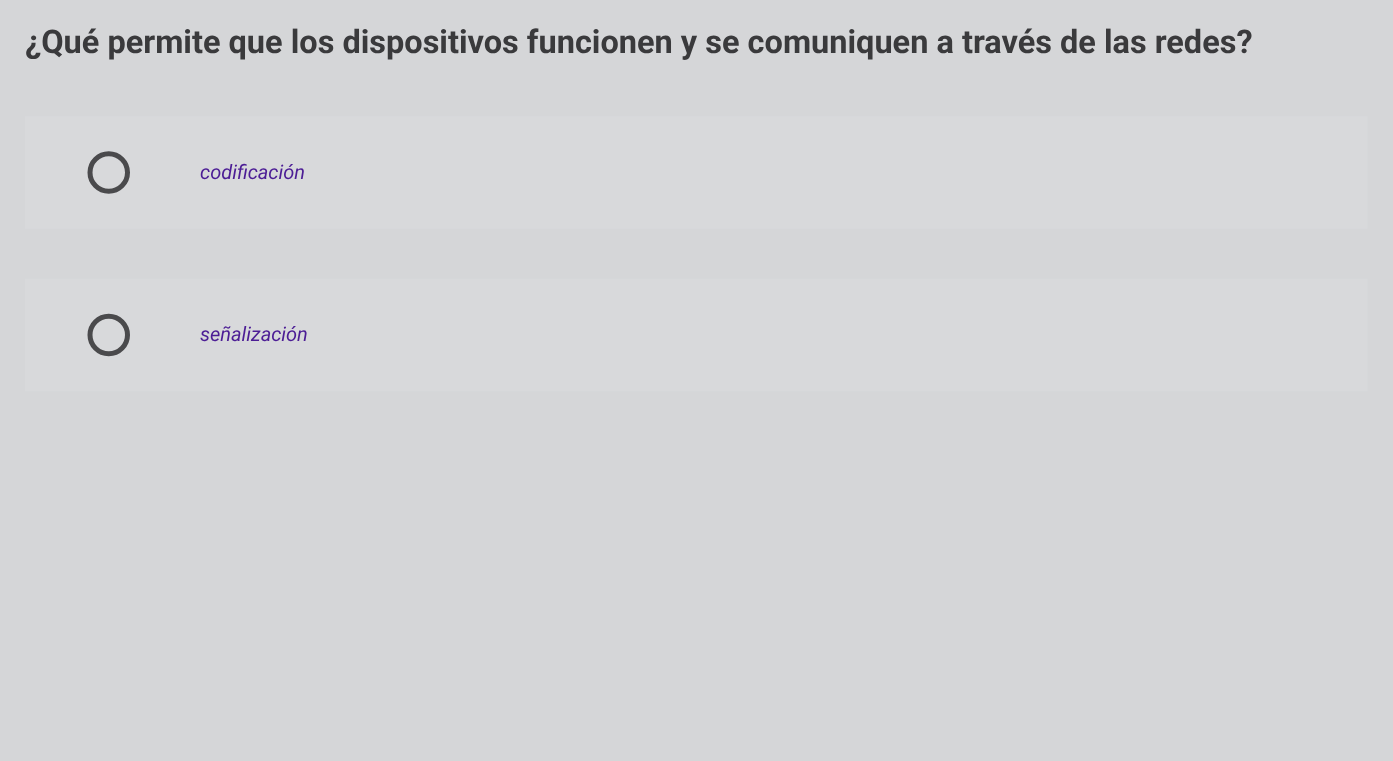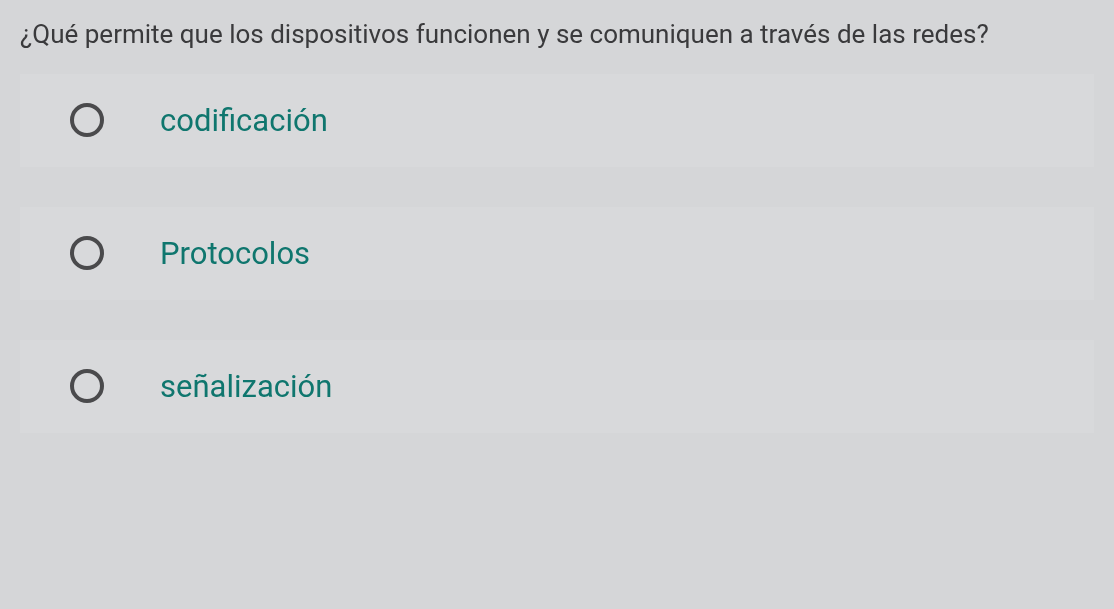--- a/index.html
+++ b/index.html
@@ -13,23 +13,23 @@
       width: 1114px;
       height: 609px;
       overflow: hidden;
     }
     .question-container {
       padding: 18px 20px 0 20px;
     }
     .question-text {
       font-size: 26px;
       color: #3a3a3c;
-      font-weight: 400;
+      font-weight: 700;
       line-height: 1.3;
-      margin-bottom: 22px;
+      margin-bottom: 41px;
     }
     .options {
       display: flex;
       flex-direction: column;
       gap: 0;
     }
     .option {
       display: flex;
       align-items: center;
       padding: 28px 50px;
@@ -42,37 +42,34 @@
     .radio {
       width: 34px;
       height: 34px;
       border: 4px solid #4a4a4c;
       border-radius: 50%;
       margin-right: 56px;
       flex-shrink: 0;
       background: transparent;
     }
     .option-label {
-      font-size: 31px;
-      color: #0f766e;
+      font-size: 16px;
+      color: #4c1d95;
       font-weight: 400;
+      font-style: italic;
     }
   </style>
 </head>
 <body>
 
 <div class="question-container">
   <div class="question-text">¿Qué permite que los dispositivos funcionen y se comuniquen a través de las redes?</div>
   <div class="options">
     <div class="option">
       <div class="radio"></div>
       <div class="option-label">codificación</div>
     </div>
     <div class="option">
       <div class="radio"></div>
-      <div class="option-label">Protocolos</div>
-    </div>
-    <div class="option">
-      <div class="radio"></div>
       <div class="option-label">señalización</div>
     </div>
   </div>
 </div>
 
 </body></html>

